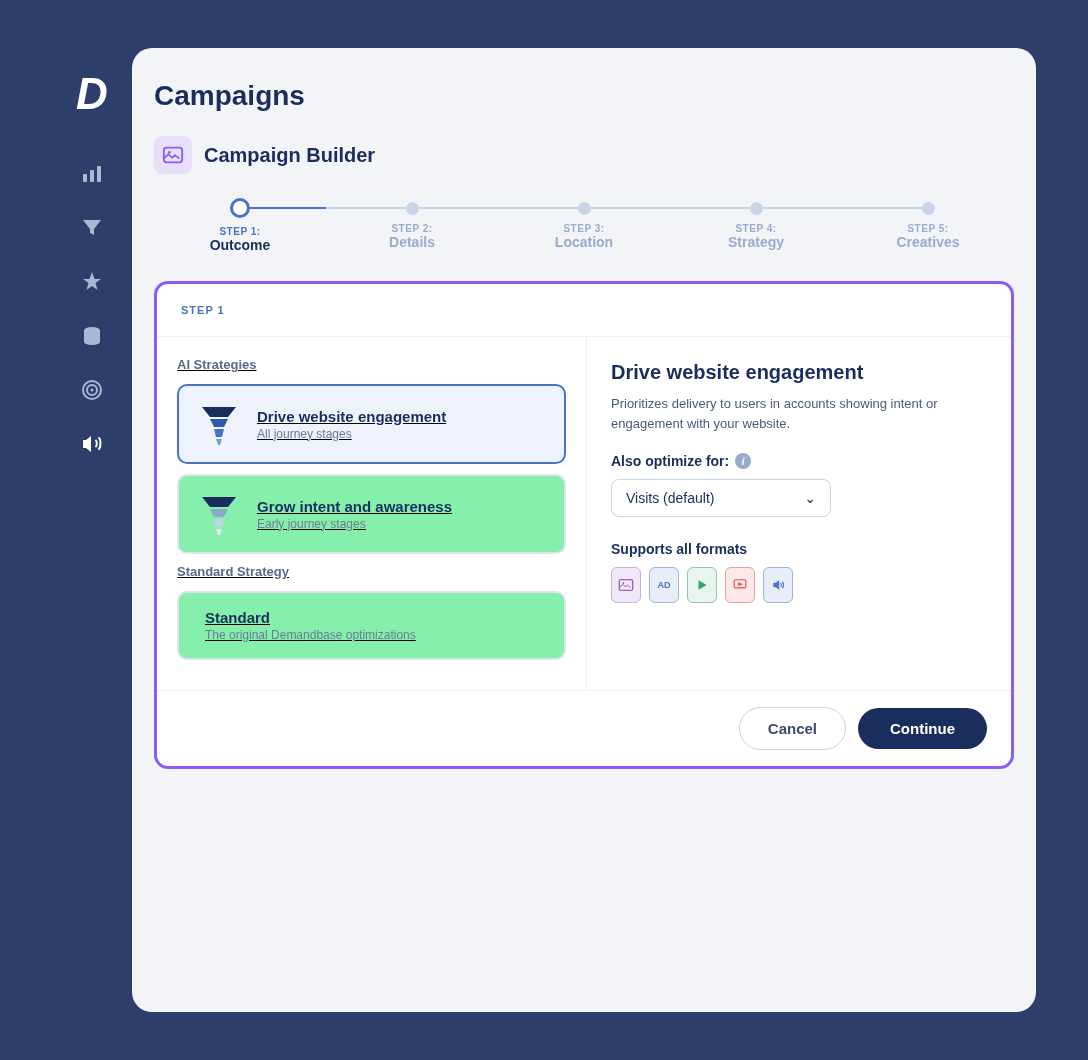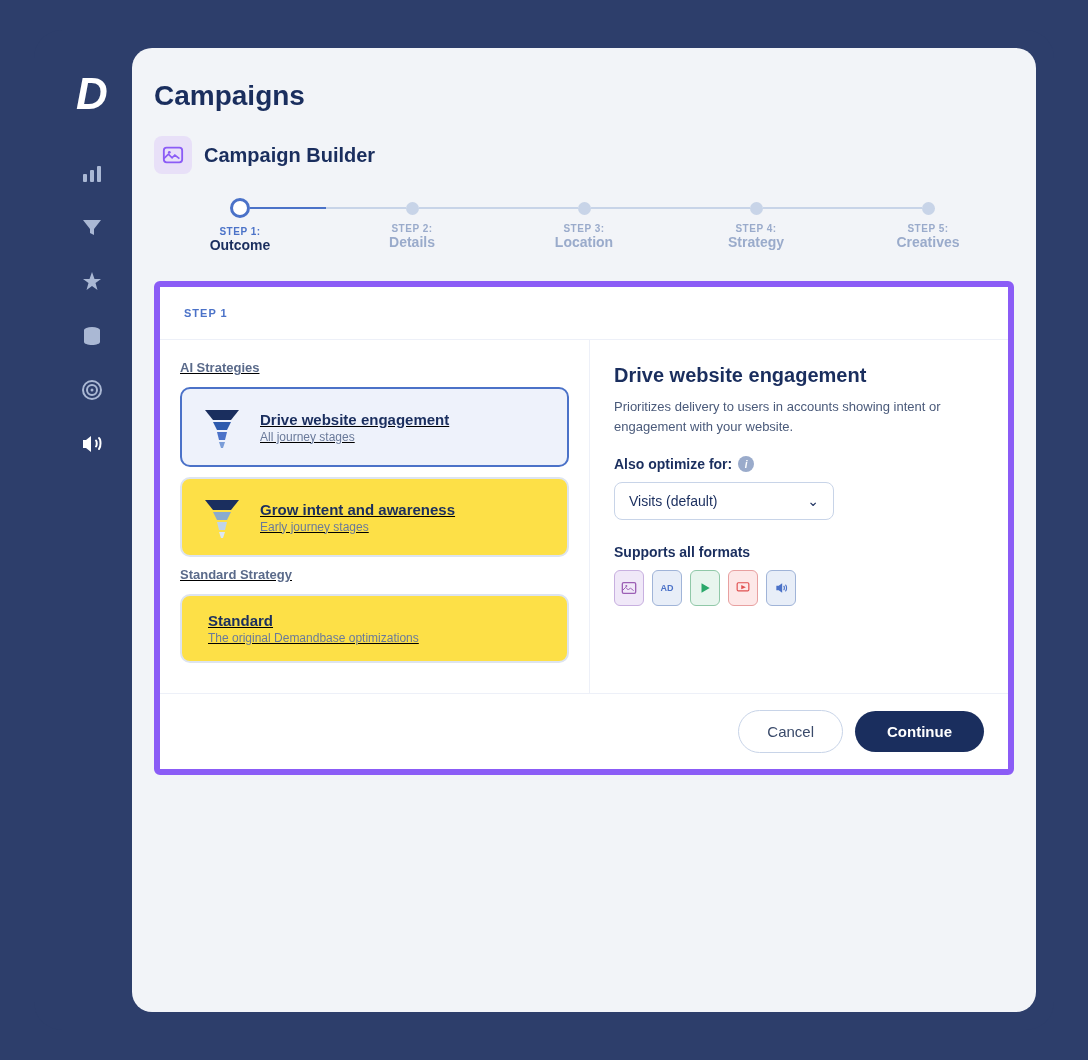--- a/index.html
+++ b/index.html
@@ -96,22 +96,22 @@
     .cb-icon svg { width: 22px; height: 22px; }
     .cb-title {
       font-size: 20px;
       font-weight: 700;
       color: #1a2e5e;
     }
 
     
     .card {
       background: white;
-      border-radius: 6px;
-      border: 6px solid #8b5cf6;
+      border-radius: 14px;
+      border: 3px solid #8b5cf6;
       overflow: hidden;
       margin-bottom: 12px;
     }
     .card-header {
       padding: 20px 24px 16px;
       border-bottom: 1px solid #edf0f8;
     }
     .card-step-label {
       font-size: 11px;
       font-weight: 700;
@@ -145,21 +145,21 @@
     }
     .option-card {
       border: 2px solid #dde4f0;
       border-radius: 10px;
       padding: 16px 18px;
       display: flex;
       align-items: center;
       gap: 16px;
       cursor: pointer;
       margin-bottom: 10px;
-      background: #fde047;
+      background: #86efac;
     }
     .option-card.selected {
       border-color: #4b72c8;
       background: #eef2fb;
     }
     .option-icon {
       width: 44px;
       height: 44px;
       flex-shrink: 0;
       display: flex;
@@ -273,21 +273,21 @@
       justify-content: flex-end;
       gap: 12px;
       align-items: center;
     }
     .btn-cancel {
       padding: 12px 28px;
       border-radius: 30px;
       border: 1.5px solid #c8d4e8;
       background: white;
       font-size: 15px;
-      font-weight: 400;
+      font-weight: 700;
       color: #3a4a6a;
       cursor: pointer;
     }
     .btn-continue {
       padding: 12px 32px;
       border-radius: 30px;
       border: none;
       background: #1a2e5e;
       font-size: 15px;
       font-weight: 600;

